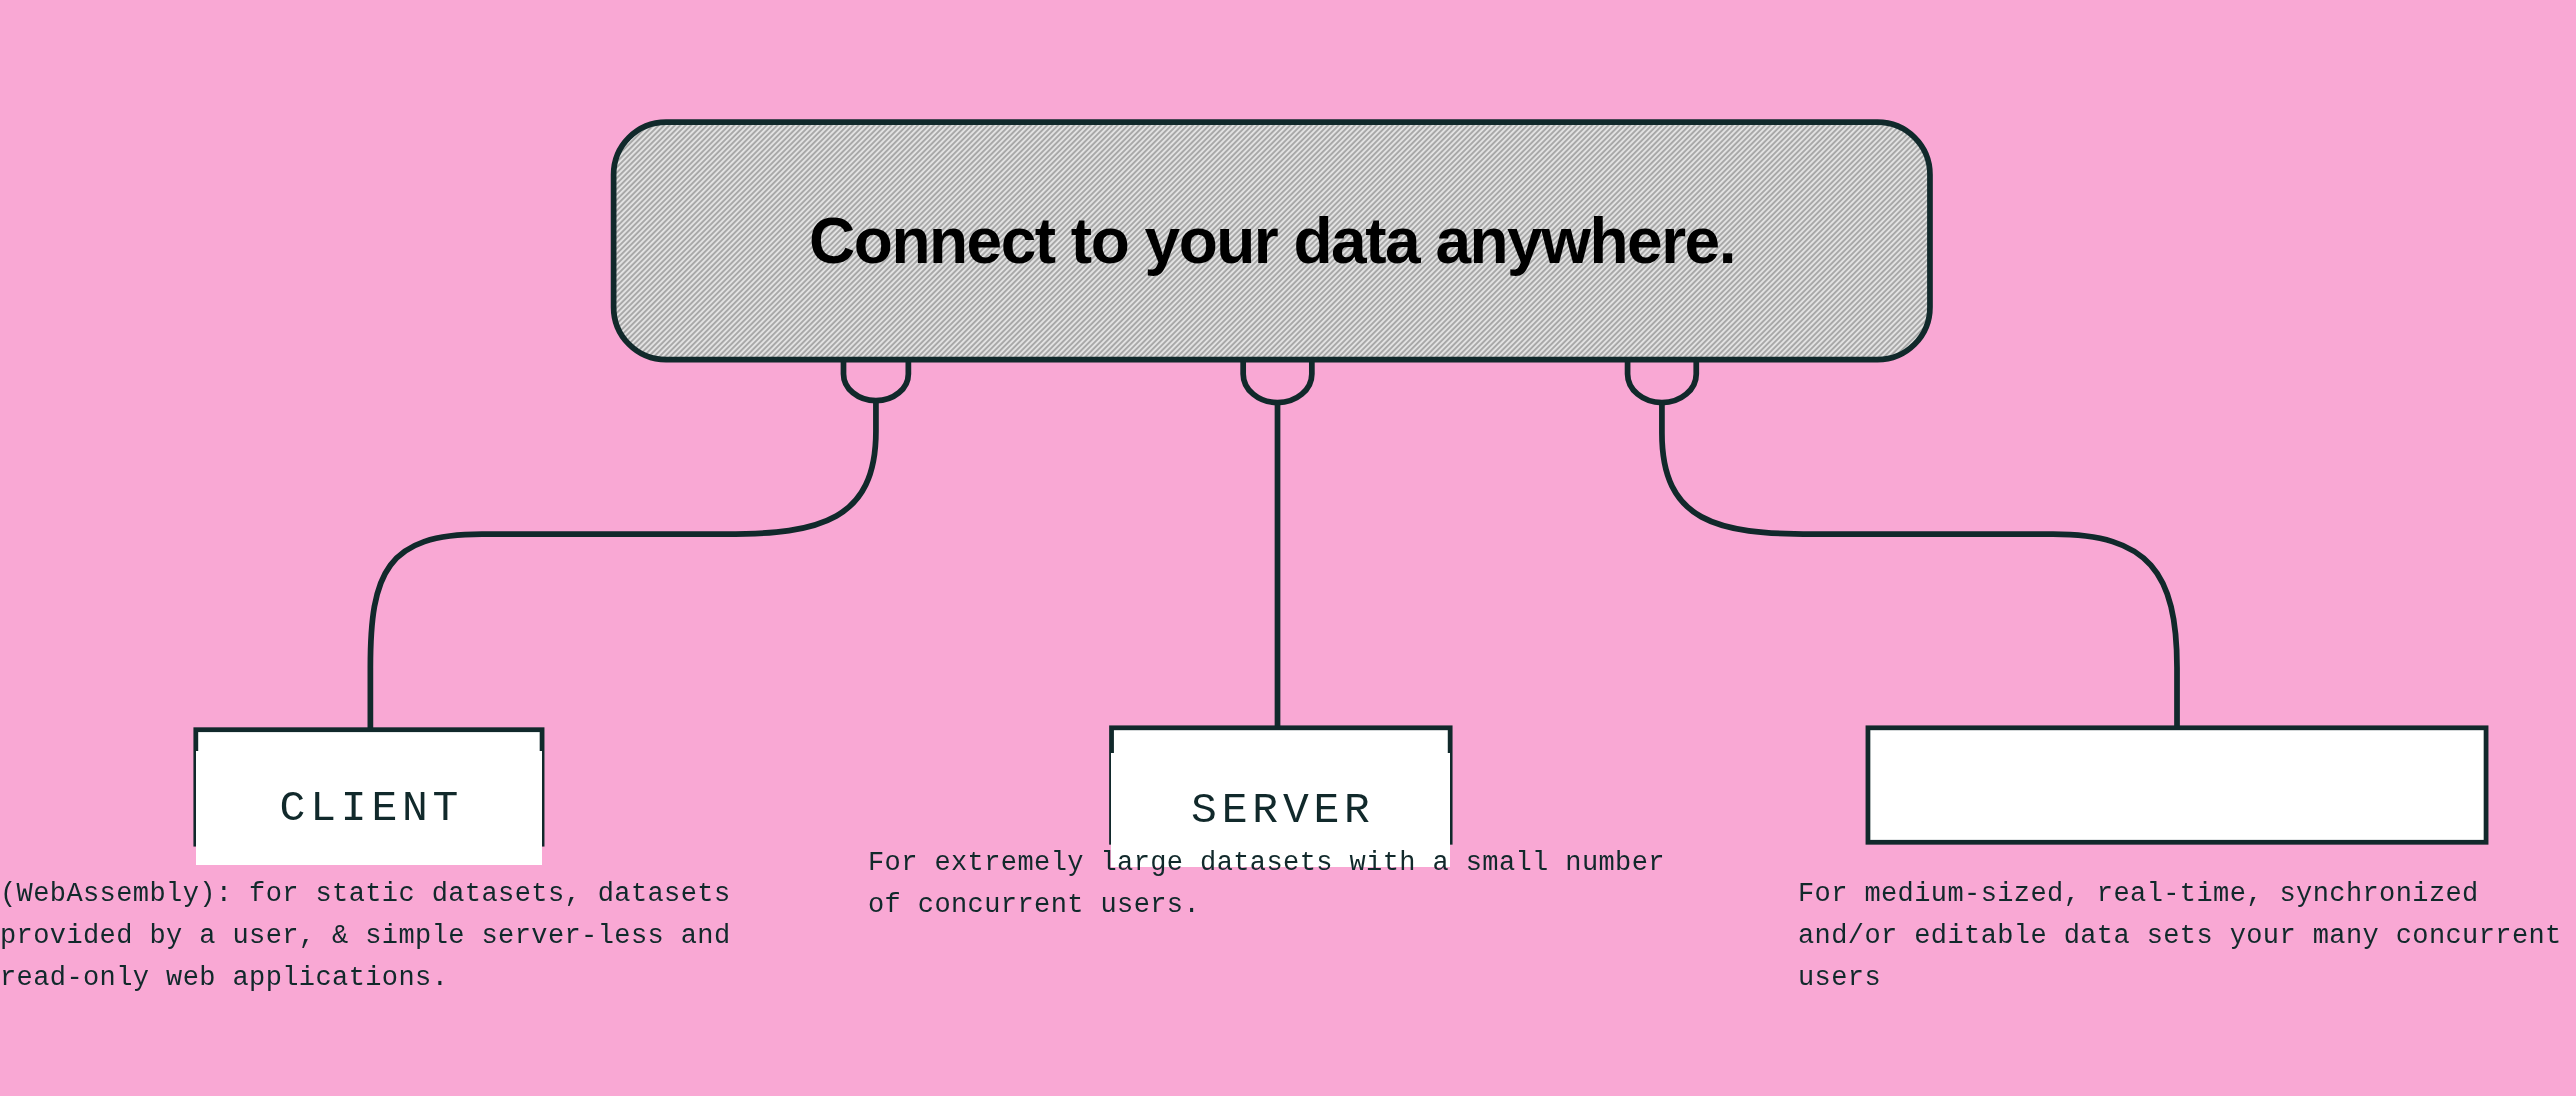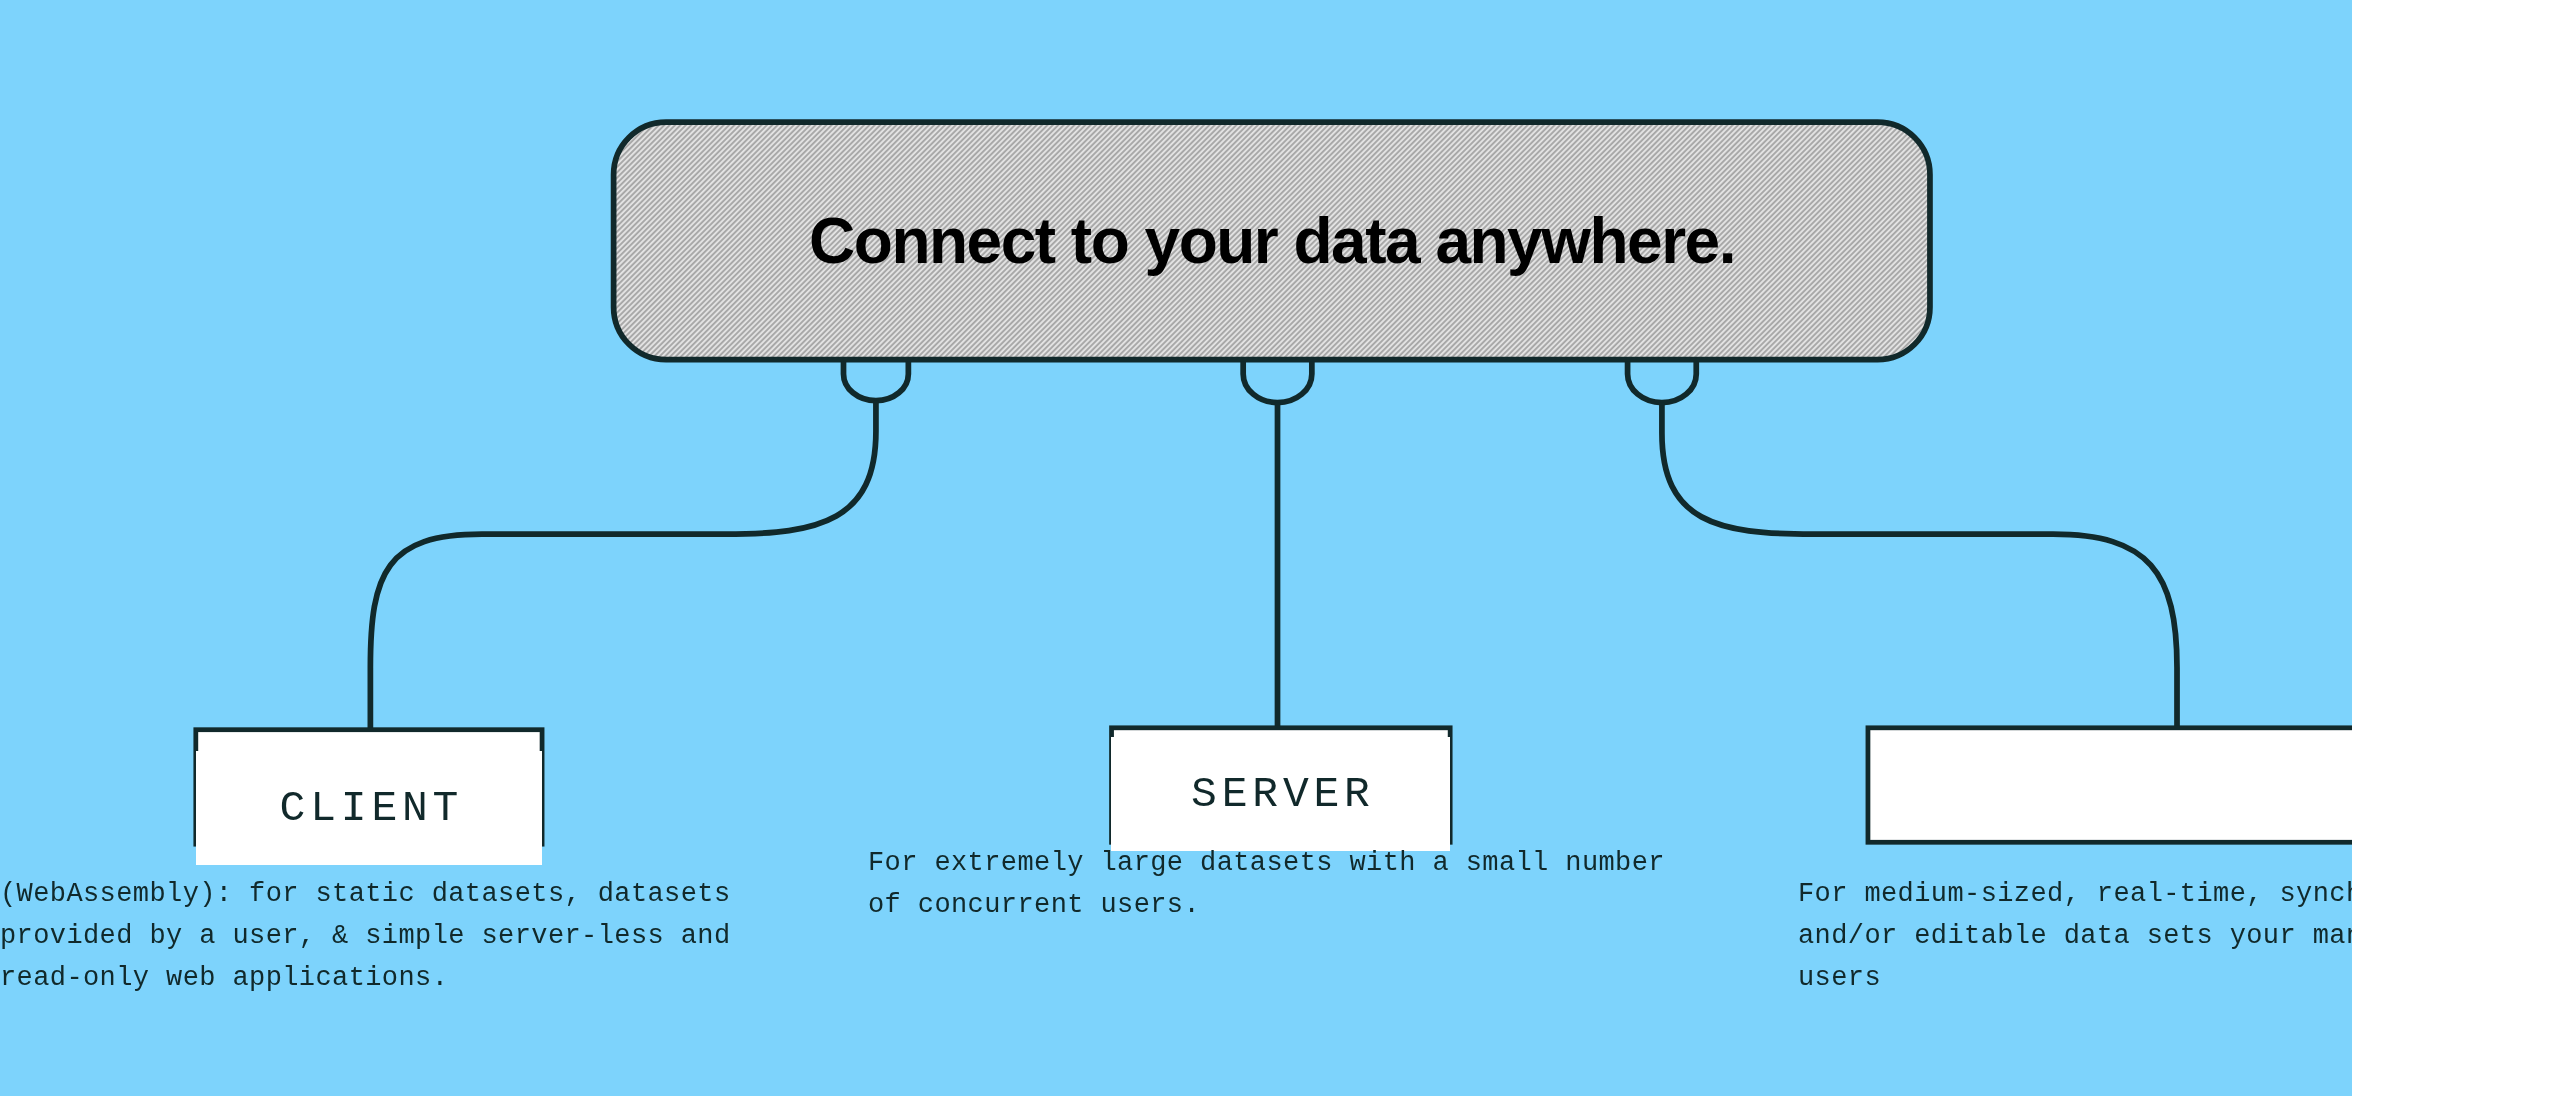--- a/index.html
+++ b/index.html
@@ -7,23 +7,23 @@
     margin: 0;
     padding: 0;
     background: #ffffff;
   }
   body {
     font-family: "Liberation Sans", sans-serif;
     -webkit-font-smoothing: antialiased;
   }
   #diagram-root {
     position: relative;
-    width: 2352px;
+    width: 2576px;
     height: 1096px;
-    background: #7dd3fc;
+    background: #f9a8d4;
     overflow: hidden;
   }
 
   
   #wire-layer {
     position: absolute;
     left: 0;
     top: 0;
     width: 2576px;
     height: 1096px;
@@ -68,21 +68,21 @@
     font-family: "Liberation Mono", "DejaVu Sans Mono", monospace;
     font-size: 43px;
     letter-spacing: 4.8px;
     color: #11292b;
     white-space: nowrap;
     line-height: 1;
     text-indent: 4.8px;
   }
 
   #node-client      { left: 196px;  top: 730px;  width: 346px; height: 114px; }
-  #node-server      { left: 1111px; top: 716px;  width: 339px; height: 114px; }
+  #node-server      { left: 1111px; top: 732px;  width: 339px; height: 114px; }
   #node-clientserver{ left: 1868px; top: 728px;  width: 618px; height: 114px; }
 
   
   .node-caption {
     position: absolute;
     font-family: "Liberation Mono", "DejaVu Sans Mono", monospace;
     font-size: 27px;
     line-height: 42px;
     color: #11292b;
     letter-spacing: 0.4px;

